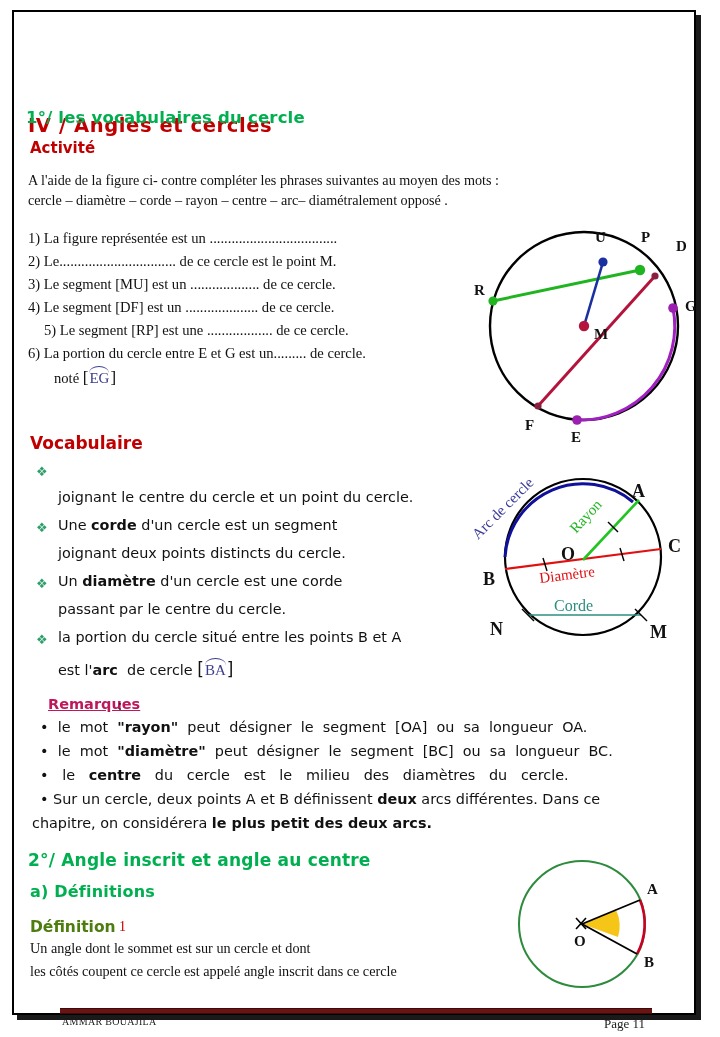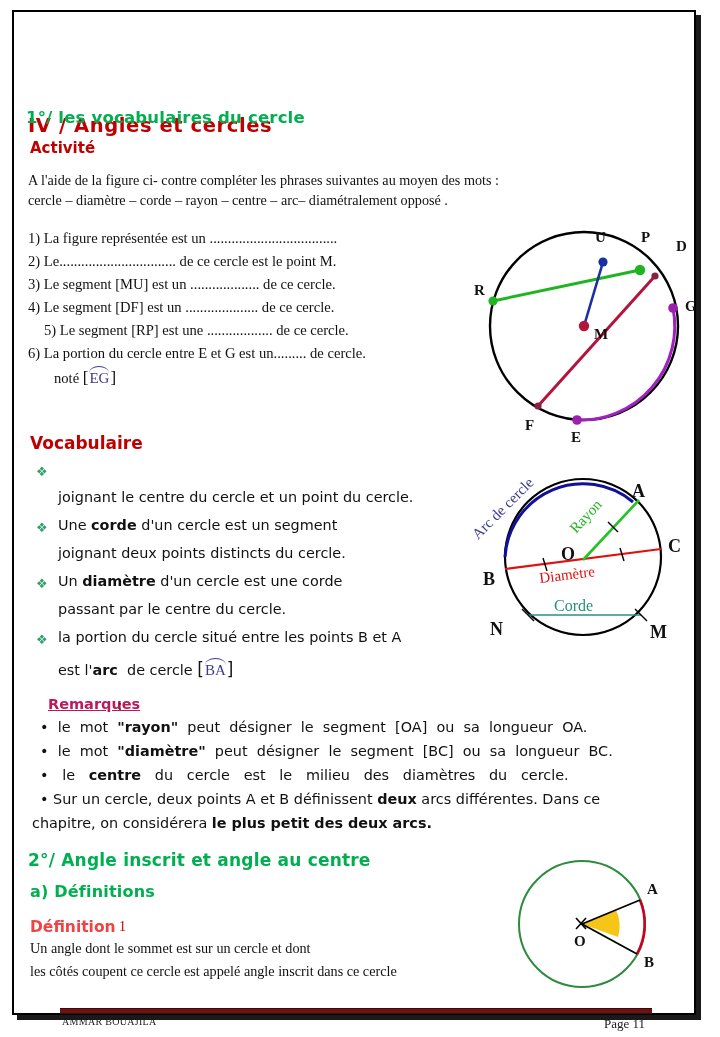--- a/index.html
+++ b/index.html
@@ -150,21 +150,21 @@
   .rem-line b { font-weight: bold; }
 
   
   .h-definition {
     position: absolute;
     left: 16px;
     top: 906px;
     font-family: "DejaVu Sans", sans-serif;
     font-size: 15.5px;
     font-weight: bold;
-    color: #ef4444;
+    color: #4d7c0f;
   }
   .def-num {
     position: absolute;
     left: 105px;
     top: 907px;
     font-family: "Liberation Serif", serif;
     font-size: 14px;
     color: #c00000;
   }
 

